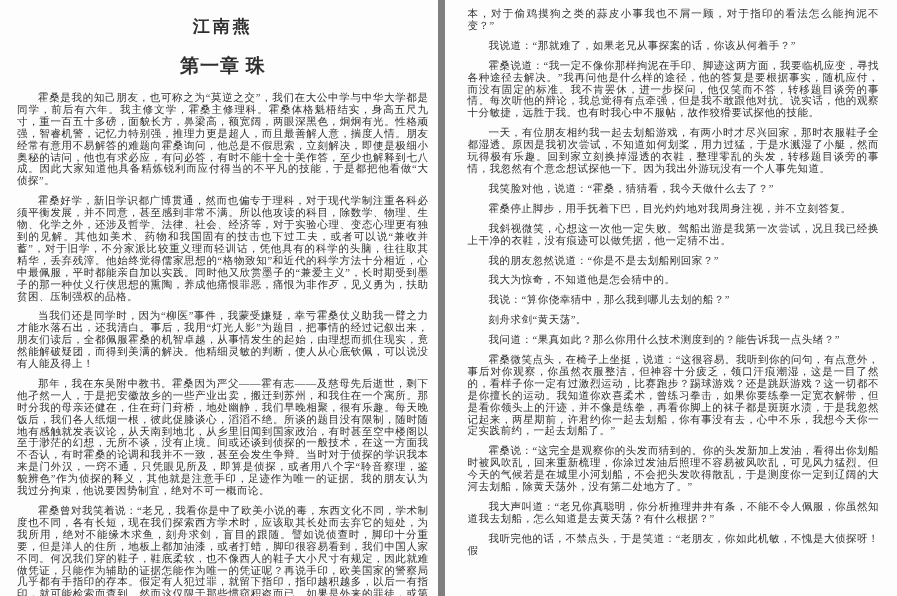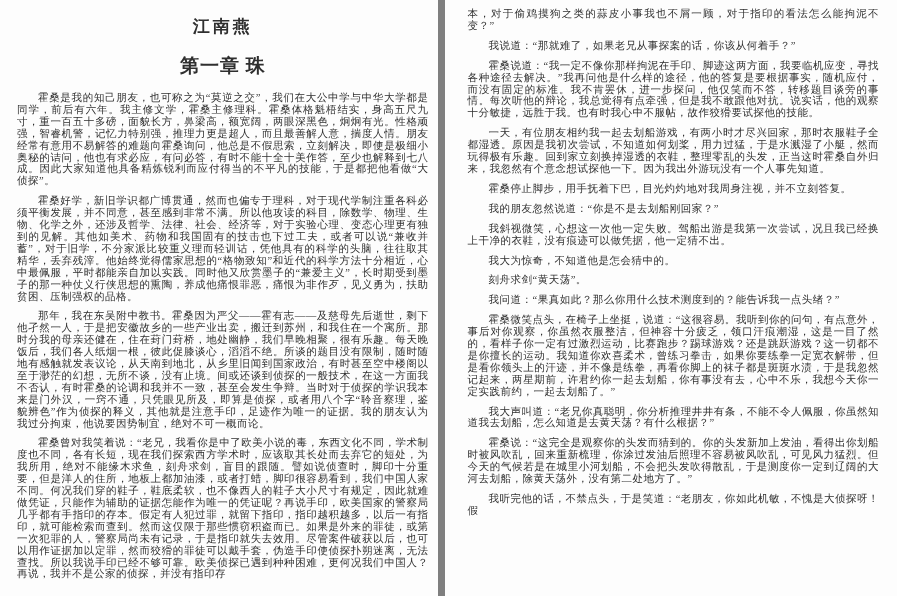--- a/index.html
+++ b/index.html
@@ -50,36 +50,39 @@
 </head>
 <body>
 
 <div class="spread">
   <div class="page left">
     <h1 class="book-title">江南燕</h1>
     <h2 class="chapter-heading">第一章 珠</h2>
     <div class="body-text">
         <p class="para">霍桑是我的知己朋友，也可称之为“莫逆之交”，我们在大公中学与中华大学都是同学，前后有六年。我主修文学，霍桑主修理科。霍桑体格魁梧结实，身高五尺九寸，重一百五十多磅，面貌长方，鼻梁高，额宽阔，两眼深黑色，炯炯有光。性格顽强，智睿机警，记忆力特别强，推理力更是超人，而且最善解人意，揣度人情。朋友经常有意用不易解答的难题向霍桑询问，他总是不假思索，立刻解决，即使是极细小奥秘的诘问，他也有求必应，有问必答，有时不能十全十美作答，至少也解释到七八成。因此大家知道他具备精炼锐利而应付得当的不平凡的技能，于是都把他看做“大侦探”。</p>
         <p class="para">霍桑好学，新旧学识都广博贯通，然而也偏专于理科，对于现代学制注重各科必须平衡发展，并不同意，甚至感到非常不满。所以他攻读的科目，除数学、物理、生物、化学之外，还涉及哲学、法律、社会、经济等，对于实验心理、变态心理更有独到的见解。其他如美术、药物和我国固有的技击也下过工夫，或者可以说“兼收并蓄”，对于旧学，不分家派比较重义理而轻训诂，凭他具有的科学的头脑，往往取其精华，丢弃残滓。他始终觉得儒家思想的“格物致知”和近代的科学方法十分相近，心中最佩服，平时都能亲自加以实践。同时他又欣赏墨子的“兼爱主义”，长时期受到墨子的那一种仗义行侠思想的熏陶，养成他痛恨罪恶，痛恨为非作歹，见义勇为，扶助贫困、压制强权的品格。</p>
+        <p class="para">当我们还是同学时，因为“柳医”事件，我蒙受嫌疑，幸亏霍桑仗义助我一臂之力才能水落石出，还我清白。事后，我用“灯光人影”为题目，把事情的经过记叙出来，朋友们读后，全都佩服霍桑的机智卓越，从事情发生的起始，由理想而抓住现实，竟然能解破疑团，而得到美满的解决。他精细灵敏的判断，使人从心底钦佩，可以说没有人能及得上！</p>
         <p class="para">那年，我在东吴附中教书。霍桑因为严父——霍有志——及慈母先后逝世，剩下他孑然一人，于是把安徽故乡的一些产业出卖，搬迁到苏州，和我住在一个寓所。那时分我的母亲还健在，住在葑门葑桥，地处幽静，我们早晚相聚，很有乐趣。每天晚饭后，我们各人纸烟一根，彼此促膝谈心，滔滔不绝。所谈的题目没有限制，随时随地有感触就发表议论，从天南到地北，从乡里旧闻到国家政治，有时甚至空中楼阁以至于渺茫的幻想，无所不谈，没有止境。间或还谈到侦探的一般技术，在这一方面我不否认，有时霍桑的论调和我并不一致，甚至会发生争辩。当时对于侦探的学识我本来是门外汉，一窍不通，只凭眼见所及，即算是侦探，或者用八个字“聆音察理，鉴貌辨色”作为侦探的释义，其他就是注意手印，足迹作为唯一的证据。我的朋友认为我过分拘束，他说要因势制宜，绝对不可一概而论。</p>
         <p class="para">霍桑曾对我笑着说：“老兄，我看你是中了欧美小说的毒，东西文化不同，学术制度也不同，各有长短，现在我们探索西方学术时，应该取其长处而去弃它的短处，为我所用，绝对不能缘木求鱼，刻舟求剑，盲目的跟随。譬如说侦查时，脚印十分重要，但是洋人的住所，地板上都加油漆，或者打蜡，脚印很容易看到，我们中国人家不同。何况我们穿的鞋子，鞋底柔软，也不像西人的鞋子大小尺寸有规定，因此就难做凭证，只能作为辅助的证据怎能作为唯一的凭证呢？再说手印，欧美国家的警察局几乎都有手指印的存本。假定有人犯过罪，就留下指印，指印越积越多，以后一有指印，就可能检索而查到。然而这仅限于那些惯窃积盗而已。如果是外来的罪徒，或第一次犯罪的人，警察局尚未有记录，于是指印就失去效用。尽管案件破获以后，也可以用作证据加以定罪，然而狡猾的罪徒可以戴手套，伪造手印使侦探扑朔迷离，无法查找。所以我说手印已经不够可靠。欧美侦探已遇到种种困难，更何况我们中国人？再说，我并不是公家的侦探，并没有指印存</p>
       </div>
   </div>
   <div class="gutter"></div>
   <div class="page right">
     <div class="body-text">
         <p class="para no-indent">本，对于偷鸡摸狗之类的蒜皮小事我也不屑一顾，对于指印的看法怎么能拘泥不变？”</p>
         <p class="para">我说道：“那就难了，如果老兄从事探案的话，你该从何着手？”</p>
         <p class="para">霍桑说道：“我一定不像你那样拘泥在手印、脚迹这两方面，我要临机应变，寻找各种途径去解决。”我再问他是什么样的途径，他的答复是要根据事实，随机应付，而没有固定的标准。我不肯罢休，进一步探问，他仅笑而不答，转移题目谈旁的事情。每次听他的辩论，我总觉得有点牵强，但是我不敢跟他对抗。说实话，他的观察十分敏捷，远胜于我。也有时我心中不服帖，故作狡猾要试探他的技能。</p>
-        <p class="para">一天，有位朋友相约我一起去划船游戏，有两小时才尽兴回家，那时衣服鞋子全都湿透。原因是我初次尝试，不知道如何划桨，用力过猛，于是水溅湿了小艇，然而玩得极有乐趣。回到家立刻换掉湿透的衣鞋，整理零乱的头发，正当这时霍桑自外归来，我忽然有个意念想试探他一下。因为我出外游玩没有一个人事先知道。</p>
+        <p class="para">一天，有位朋友相约我一起去划船游戏，有两小时才尽兴回家，那时衣服鞋子全都湿透。原因是我初次尝试，不知道如何划桨，用力过猛，于是水溅湿了小艇，然而玩得极有乐趣。回到家立刻换掉湿透的衣鞋，整理零乱的头发，转移题目谈旁的事情，我忽然有个意念想试探他一下。因为我出外游玩没有一个人事先知道。</p>
+        <p class="para">我笑脸对他，说道：“霍桑，猜猜看，我今天做什么去了？”</p>
         <p class="para">霍桑停止脚步，用手抚着下巴，目光灼灼地对我周身注视，并不立刻答复。</p>
+        <p class="para">我斜视微笑，心想这一次他一定失败。驾船出游是我第一次尝试，况且我已经换上干净的衣鞋，没有痕迹可以做凭据，他一定猜不出。</p>
         <p class="para">我的朋友忽然说道：“你是不是去划船刚回家？”</p>
-        <p class="para">我斜视微笑，心想这一次他一定失败。驾船出游是我第一次尝试，况且我已经换上干净的衣鞋，没有痕迹可以做凭据，他一定猜不出。</p>
         <p class="para">我大为惊奇，不知道他是怎会猜中的。</p>
+        <p class="para">我说：“算你侥幸猜中，那么我到哪儿去划的船？”</p>
         <p class="para">刻舟求剑“黄天荡”。</p>
         <p class="para">我问道：“果真如此？那么你用什么技术测度到的？能告诉我一点头绪？”</p>
         <p class="para">霍桑微笑点头，在椅子上坐挺，说道：“这很容易。我听到你的问句，有点意外，事后对你观察，你虽然衣服整洁，但神容十分疲乏，领口汗痕潮湿，这是一目了然的，看样子你一定有过激烈运动，比赛跑步？踢球游戏？还是跳跃游戏？这一切都不是你擅长的运动。我知道你欢喜柔术，曾练习拳击，如果你要练拳一定宽衣解带，但是看你领头上的汗迹，并不像是练拳，再看你脚上的袜子都是斑斑水渍，于是我忽然记起来，两星期前，许君约你一起去划船，你有事没有去，心中不乐，我想今天你一定实践前约，一起去划船了。”</p>
+        <p class="para">霍桑说：“这完全是观察你的头发而猜到的。你的头发新加上发油，看得出你划船时被风吹乱，回来重新梳理，你涂过发油后照理不容易被风吹乱，可见风力猛烈。但今天的气候若是在城里小河划船，不会把头发吹得散乱，于是测度你一定到辽阔的大河去划船，除黄天荡外，没有第二处地方了。”</p>
         <p class="para">我大声叫道：“老兄你真聪明，你分析推理井井有条，不能不令人佩服，你虽然知道我去划船，怎么知道是去黄天荡？有什么根据？”</p>
-        <p class="para">霍桑说：“这完全是观察你的头发而猜到的。你的头发新加上发油，看得出你划船时被风吹乱，回来重新梳理，你涂过发油后照理不容易被风吹乱，可见风力猛烈。但今天的气候若是在城里小河划船，不会把头发吹得散乱，于是测度你一定到辽阔的大河去划船，除黄天荡外，没有第二处地方了。”</p>
         <p class="para">我听完他的话，不禁点头，于是笑道：“老朋友，你如此机敏，不愧是大侦探呀！假</p>
       </div>
   </div>
 </div>
 
 </body></html>

